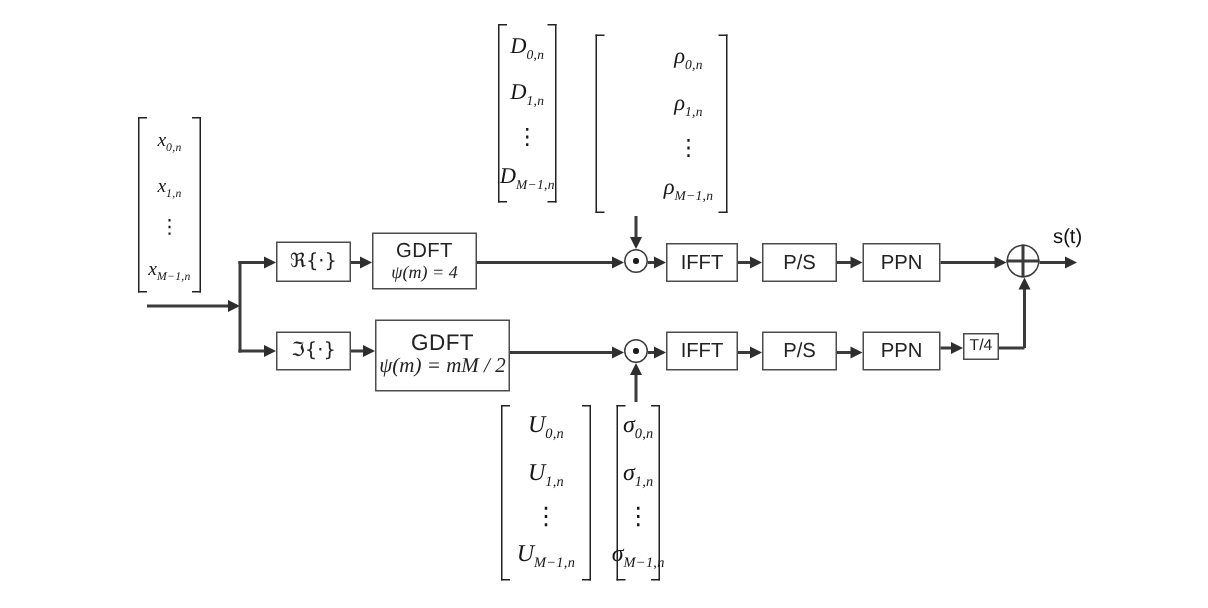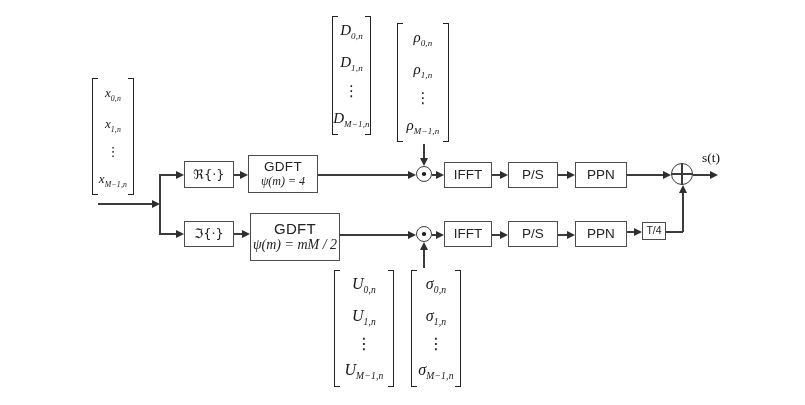--- a/index.html
+++ b/index.html
@@ -38,56 +38,56 @@
   .matrix{
     position:absolute;display:flex;flex-direction:column;justify-content:space-around;align-items:center;
     font-family:"Liberation Serif","DejaVu Serif",serif;font-style:italic;color:#161616;
   }
   .matrix::before,.matrix::after{content:"";position:absolute;top:0;bottom:0;width:5px;}
   .matrix::before{left:0;border:1.8px solid #222;border-right:none;}
   .matrix::after{right:0;border:1.8px solid #222;border-left:none;}
   .mrow{white-space:nowrap;}
   .mrow sub{font-size:.6em;font-style:italic;letter-spacing:.2px;}
   .mdots{font-family:"DejaVu Sans",sans-serif;font-style:normal;line-height:.8;}
-  .out-label{position:absolute;font-family:Liberation Serif, serif;font-size:13.5px;color:#111;}
+  .out-label{position:absolute;font-family:Liberation Sans, sans-serif;font-size:13.5px;color:#111;}
 </style>
 </head>
 <body>
 
 <div id="stage">
 
   <div class="matrix" style="left:92px;top:78px;width:42px;height:117px;font-size:13px;">
     <div class="mrow"><span>x</span><sub>0,n</sub></div>
     <div class="mrow"><span>x</span><sub>1,n</sub></div>
     <div class="mrow mdots"><span>⋮</span></div>
     <div class="mrow"><span>x</span><sub>M−1,n</sub></div>
   </div>
 
   <div class="matrix" style="left:332px;top:16px;width:39px;height:119px;font-size:15px;">
     <div class="mrow"><span>D</span><sub>0,n</sub></div>
     <div class="mrow"><span>D</span><sub>1,n</sub></div>
     <div class="mrow mdots"><span>⋮</span></div>
     <div class="mrow"><span>D</span><sub>M−1,n</sub></div>
   </div>
 
-  <div class="matrix" style="left:397px;top:23px;width:52px;height:119px;font-size:15px;">
+  <div class="matrix" style="left:397px;top:23px;width:52px;height:119px;font-size:15px;padding-left:36px;">
     <div class="mrow"><span>ρ</span><sub>0,n</sub></div>
     <div class="mrow"><span>ρ</span><sub>1,n</sub></div>
     <div class="mrow mdots"><span>⋮</span></div>
     <div class="mrow"><span>ρ</span><sub>M−1,n</sub></div>
   </div>
 
   <div class="matrix" style="left:334px;top:270px;width:60px;height:117px;font-size:16px;">
     <div class="mrow"><span>U</span><sub>0,n</sub></div>
     <div class="mrow"><span>U</span><sub>1,n</sub></div>
     <div class="mrow mdots"><span>⋮</span></div>
     <div class="mrow"><span>U</span><sub>M−1,n</sub></div>
   </div>
 
-  <div class="matrix" style="left:411px;top:270px;width:50px;height:117px;font-size:16px;">
+  <div class="matrix" style="left:411px;top:270px;width:29px;height:117px;font-size:16px;">
     <div class="mrow"><span>σ</span><sub>0,n</sub></div>
     <div class="mrow"><span>σ</span><sub>1,n</sub></div>
     <div class="mrow mdots"><span>⋮</span></div>
     <div class="mrow"><span>σ</span><sub>M−1,n</sub></div>
   </div>
 
   <div class="box frak" style="left:184px;top:161px;width:50px;height:27px;">
     <span>ℜ{·}</span>
   </div>
   <div class="box" style="left:248px;top:155px;width:70px;height:38px;">

